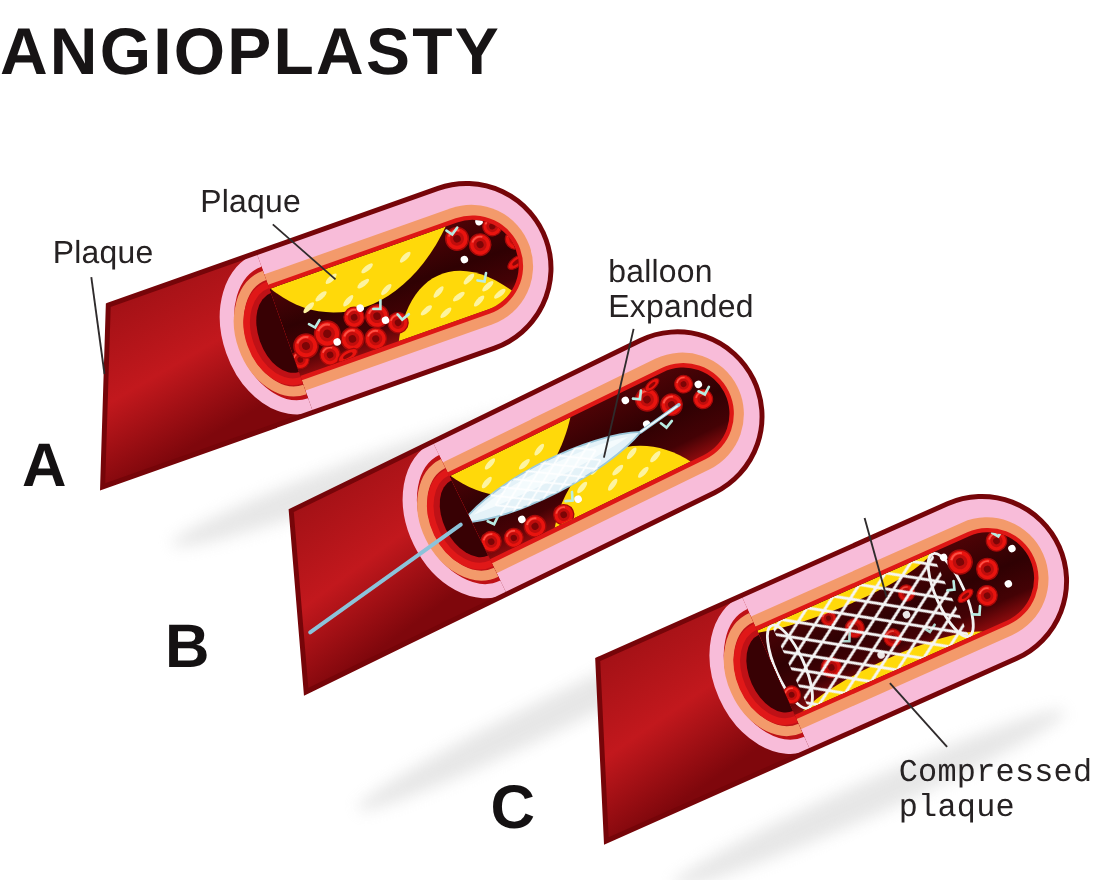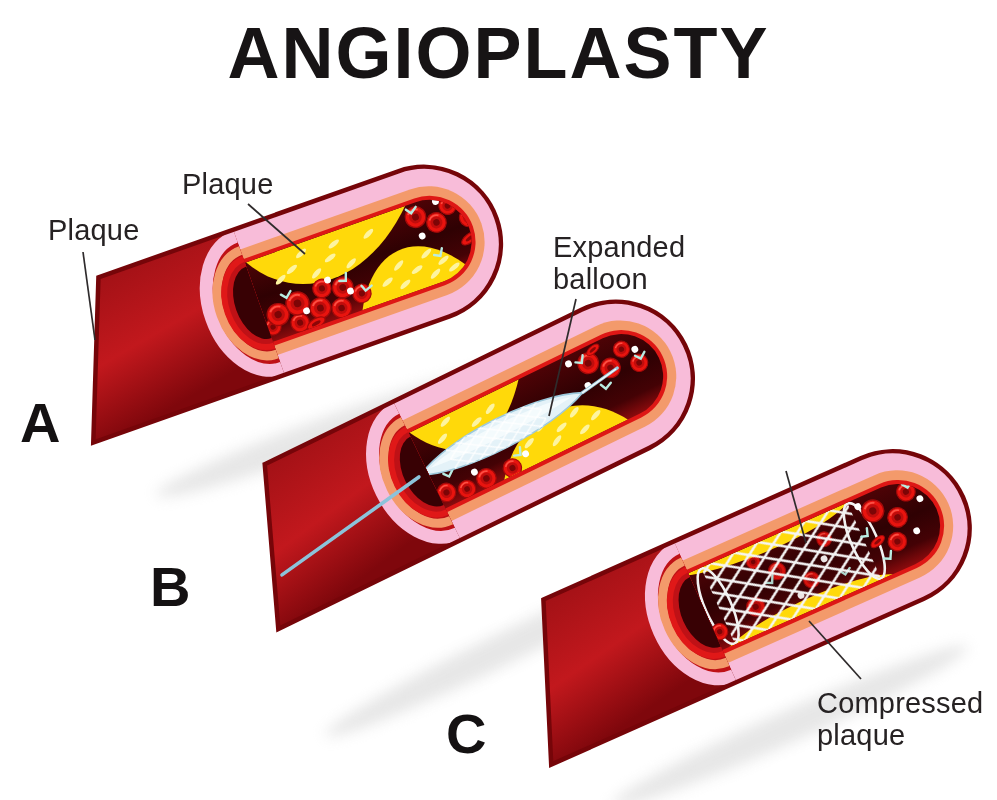--- a/index.html
+++ b/index.html
@@ -1,27 +1,27 @@
 <!DOCTYPE html>
 <html><head>
 <meta charset="utf-8">
 <style>
   html,body{margin:0;padding:0;background:#ffffff;}
   .stage{position:relative;width:997px;height:800px;background:#ffffff;overflow:hidden;
          font-family:"Liberation Sans", sans-serif;}
-  .title{position:absolute;top:12px;left:0;width:997px;text-align:center;
-         font-size:72px;font-weight:700;letter-spacing:2px;color:#171415;margin:0;}
+  .title{position:absolute;top:12px;left:0;width:997px;
+         font-size:60px;font-weight:700;letter-spacing:2px;color:#171415;margin:0;}
   svg.canvas{position:absolute;left:0;top:0;}
   .lbl{position:absolute;color:#262223;font-size:29px;line-height:1.12;letter-spacing:.2px;}
   .lbl span{display:block;}
   .lbl-artery{left:48px;top:214px;}
   .lbl-plaque{left:182px;top:168px;}
   .lbl-balloon{left:553px;top:231px;}
   .lbl-stent{left:728px;top:401px;}
-  .lbl-compressed{left:817px;top:687px;}
+  .lbl-compressed{left:817px;top:687px;font-family:Liberation Mono, monospace;}
   .letter{position:absolute;font-size:56px;font-weight:700;color:#141112;}
   .letter-a{left:20px;top:390px;}
   .letter-b{left:150px;top:554px;}
   .letter-c{left:446px;top:701px;}
 </style>
 </head>
 <body>
 
 <div class="stage">
 
@@ -279,22 +279,22 @@
       <line x1="248" y1="204" x2="305" y2="254"></line>
       <line x1="576" y1="299" x2="549" y2="416"></line>
       <line x1="786" y1="471" x2="806" y2="543"></line>
       <line x1="861" y1="679" x2="809" y2="621"></line>
     </g>
   </svg>
 
   <div class="lbl lbl-artery">Plaque</div>
   <div class="lbl lbl-plaque">Plaque</div>
   <div class="lbl lbl-balloon">
+    <span>balloon</span>
     <span>Expanded</span>
-    <span>balloon</span>
   </div>
   <div class="lbl lbl-compressed">
     <span>Compressed</span>
     <span>plaque</span>
   </div>
 
   <div class="letter letter-a">A</div>
   <div class="letter letter-b">B</div>
   <div class="letter letter-c">C</div>
 

